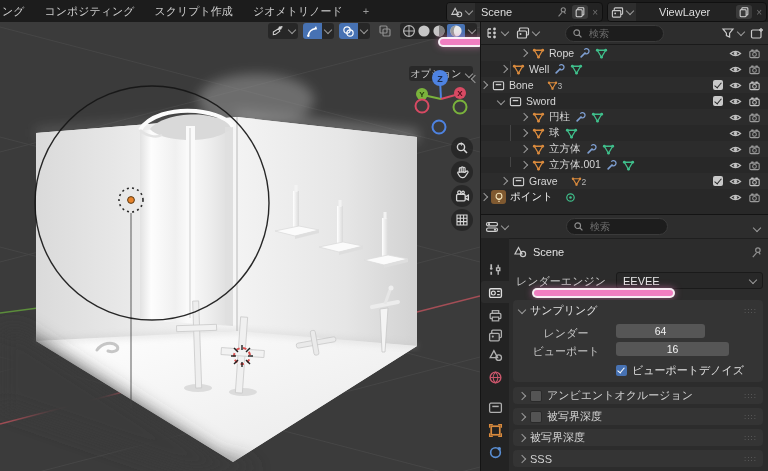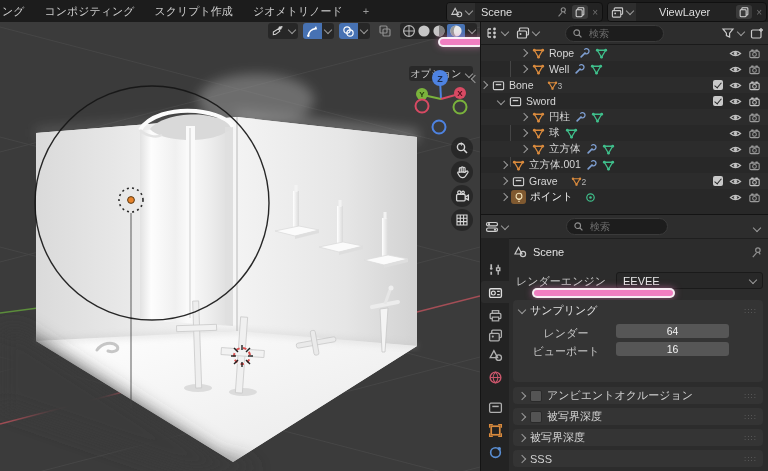--- a/index.html
+++ b/index.html
@@ -552,21 +552,21 @@
           </svg>
       <span class="rght">
             <svg class="ic" width="13" height="13" color="#c0c0c0">
               <use href="#s-eye"></use>
             </svg>
             <svg class="ic" width="13" height="13" color="#9a9a9a">
               <use href="#s-cam"></use>
             </svg>
           </span>
     </div>
-    <div class="orow" style="padding-left:40px">
+    <div class="orow" style="padding-left:20px">
       <span class="chr"></span>
       <svg class="ic" width="13" height="13" color="#d98a3d" style="margin-left:5px">
             <use href="#s-tri"></use>
           </svg>
       <span class="lbl">Well</span>
       <svg class="ic" width="12" height="12" color="#7f9fd1">
             <use href="#s-wrench"></use>
           </svg>
       <svg class="ic" width="13" height="13" color="#3fbf8b" style="margin-left:4px">
             <use href="#s-tri"></use>
@@ -671,21 +671,21 @@
           </svg>
       <span class="rght">
             <svg class="ic" width="13" height="13" color="#c0c0c0">
               <use href="#s-eye"></use>
             </svg>
             <svg class="ic" width="13" height="13" color="#9a9a9a">
               <use href="#s-cam"></use>
             </svg>
           </span>
     </div>
-    <div class="orow" style="padding-left:20px">
+    <div class="orow" style="padding-left:40px">
       <span class="chr"></span>
       <svg class="ic" width="13" height="13" color="#d98a3d" style="margin-left:5px">
             <use href="#s-tri"></use>
           </svg>
       <span class="lbl">立方体.001</span>
       <svg class="ic" width="12" height="12" color="#7f9fd1">
             <use href="#s-wrench"></use>
           </svg>
       <svg class="ic" width="13" height="13" color="#3fbf8b" style="margin-left:4px">
             <use href="#s-tri"></use>
@@ -714,21 +714,21 @@
       <span class="rght">
             <span class="ocheck"></span>
             <svg class="ic" width="13" height="13" color="#c0c0c0">
               <use href="#s-eye"></use>
             </svg>
             <svg class="ic" width="13" height="13" color="#c0c0c0">
               <use href="#s-cam"></use>
             </svg>
           </span>
     </div>
-    <div class="orow" style="padding-left:20px">
+    <div class="orow" style="">
       <span class="chr"></span>
       <span style="background:rgba(199,130,55,.55);border-radius:3px;width:15px;height:14px;display:inline-flex;align-items:center;justify-content:center;margin-left:4px">
         <svg class="ic" width="12" height="12" color="#f2e2b8">
               <use href="#s-bulb"></use>
             </svg>
       </span>
       <span class="lbl" style="color:#f0f0f0">ポイント</span>
       <svg class="ic" width="13" height="13" color="#3fbf8b" style="margin-left:6px">
             <use href="#s-pointlight"></use>
           </svg>
@@ -826,23 +826,27 @@
   </div>
   <div class="abs pinkbar" style="left:53px;top:75px;width:139px;height:6px"></div>
 
   <div class="panel" style="top:85px;height:82px">
     <div class="phead">
       <span class="chv" style="margin:0"></span>
       <span>サンプリング</span>
       <span class="dots">::::</span>
     </div>
     <div class="flabel" style="left:8px;top:26px;width:90px">レンダー</div>
-    <div class="vfield" style="left:103px;top:24px;width:113px">64</div>
+    <div class="vfield" style="left:103px;top:24px;width:89px">64</div>
     <div class="flabel" style="left:8px;top:44px;width:90px">ビューポート</div>
     <div class="vfield" style="left:103px;top:42px;width:113px">16</div>
+    <div class="row" style="position:absolute;left:103px;top:63px;gap:5px">
+      <span class="bcheck"></span>
+      <span style="color:#e2e2e2">ビューポートデノイズ</span>
+    </div>
   </div>
 
   <div class="panel" style="top:172px;height:17px">
     <div class="pcol">
           <span class="chr"></span>
           <span class="gcheck"></span>
           <span>アンビエントオクルージョン</span>
           <span class="dots">::::</span>
         </div>
   </div>

